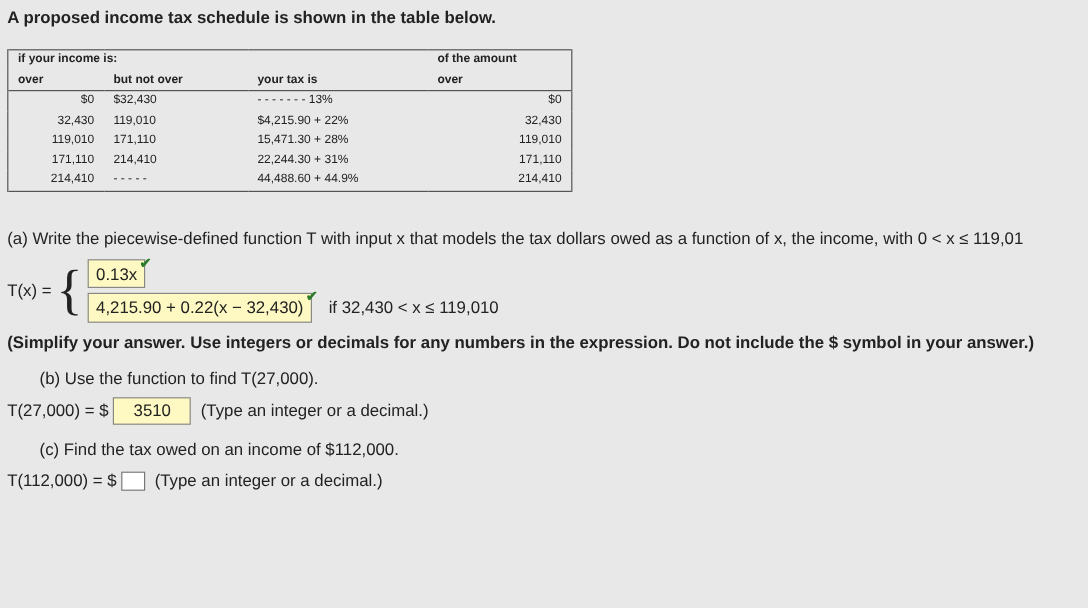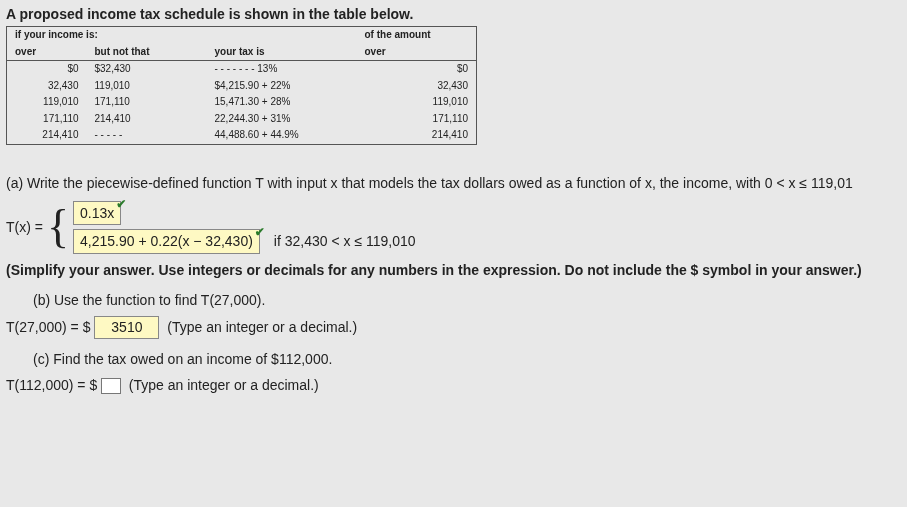--- a/index.html
+++ b/index.html
@@ -7,21 +7,21 @@
       font-family: Arial, sans-serif;
       font-size: 14px;
       background: #e8e8e8;
       color: #222;
       width: 907px;
       height: 507px;
       padding: 4px 6px;
       line-height: 1.45;
       position: relative;
     }
-    .intro { font-weight: bold; margin-bottom: 2px; }
+    .intro { font-weight: bold; margin-bottom: 17px; }
     .tax-table {
       border: 1px solid #555;
       border-collapse: collapse;
       margin-bottom: 28px;
     }
     .tax-table th, .tax-table td {
       padding: 1px 8px;
       font-size: 10px;
       border: none;
     }
@@ -84,21 +84,21 @@
 
 <table class="tax-table">
   <thead>
     <tr>
       <th colspan="2" class="line-left hdr-if">if your income is:</th>
       <th></th>
       <th class="line-right col-amount" style="text-align:left">of the amount</th>
     </tr>
     <tr>
       <th class="line-left col-over" style="text-align:left">over</th>
-      <th class="col-notover">but not that</th>
+      <th class="col-notover">but not over</th>
       <th class="col-tax">your tax is</th>
       <th class="line-right col-amount" style="text-align:left">over</th>
     </tr>
   </thead>
   <tbody>
     <tr class="border-top-row">
       <td class="line-left col-over">$0</td>
       <td class="col-notover">$32,430</td>
       <td class="col-tax">- - - - - - -  13%</td>
       <td class="line-right col-amount">$0</td>

